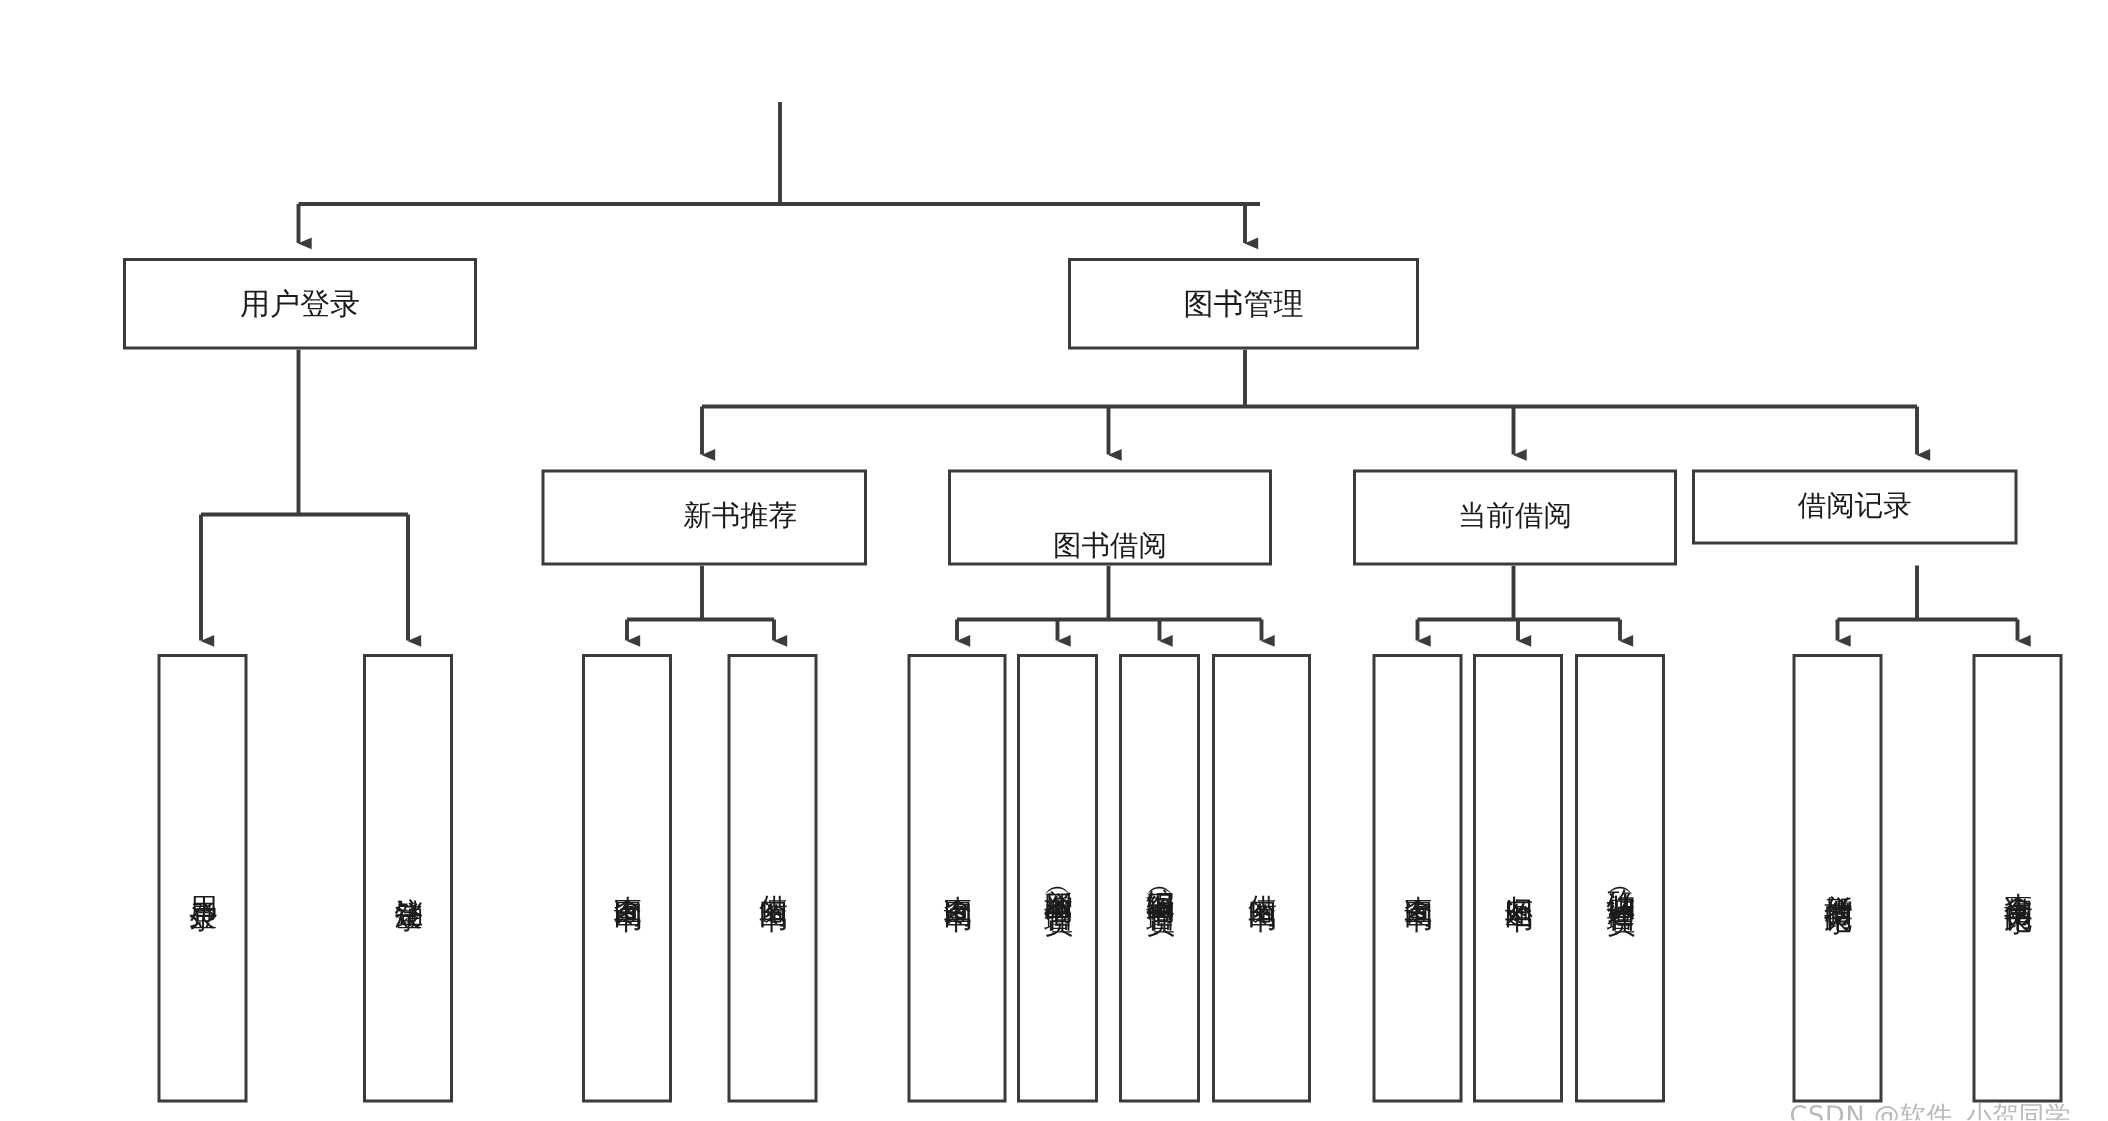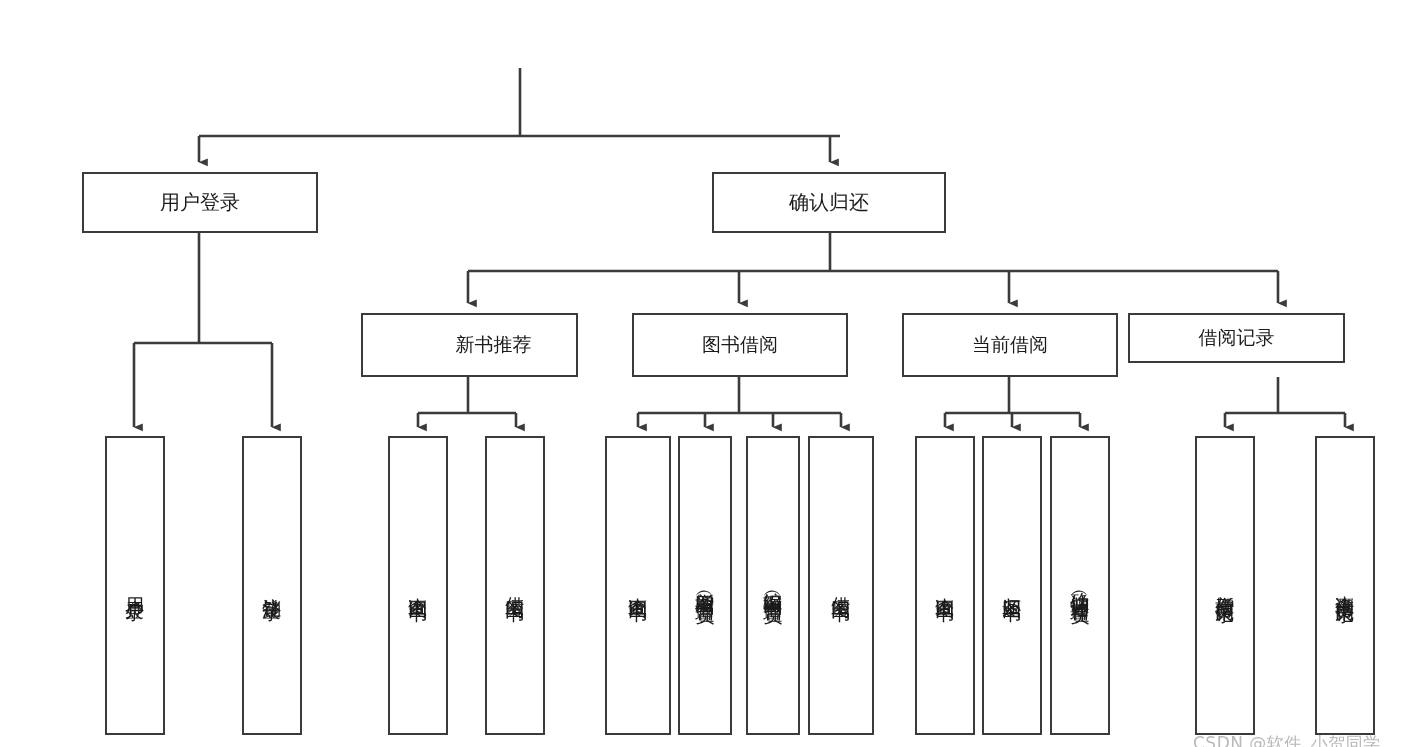--- a/index.html
+++ b/index.html
@@ -125,28 +125,28 @@
       <path d="M1345,413 L1345,427" marker-end="url(#arrow)"></path>
     </g>
   </svg>
 
 
   <div class="node lvl2" style="left:82px; top:172px; width:236px; height:61px;">
     <span>用户登录</span>
   </div>
 
   <div class="node lvl2" style="left:712px; top:172px; width:234px; height:61px;">
-    <span>确认归还</span>
+    <span>图书管理</span>
   </div>
 
   <div class="node lvl3" style="left:361px; top:313px; width:217px; height:64px;padding-left:48px;">
     <span>新书推荐</span>
   </div>
 
-  <div class="node lvl3" style="left:632px; top:313px; width:216px; height:64px;">
+  <div class="node lvl3" style="left:632px; top:313px; width:216px; height:64px;align-items:flex-end;">
     <span>图书借阅</span>
   </div>
 
   <div class="node lvl3" style="left:902px; top:313px; width:216px; height:64px;">
     <span>当前借阅</span>
   </div>
 
   <div class="node lvl3" style="left:1128px; top:313px; width:217px; height:50px;">
     <span>借阅记录</span>
   </div>

